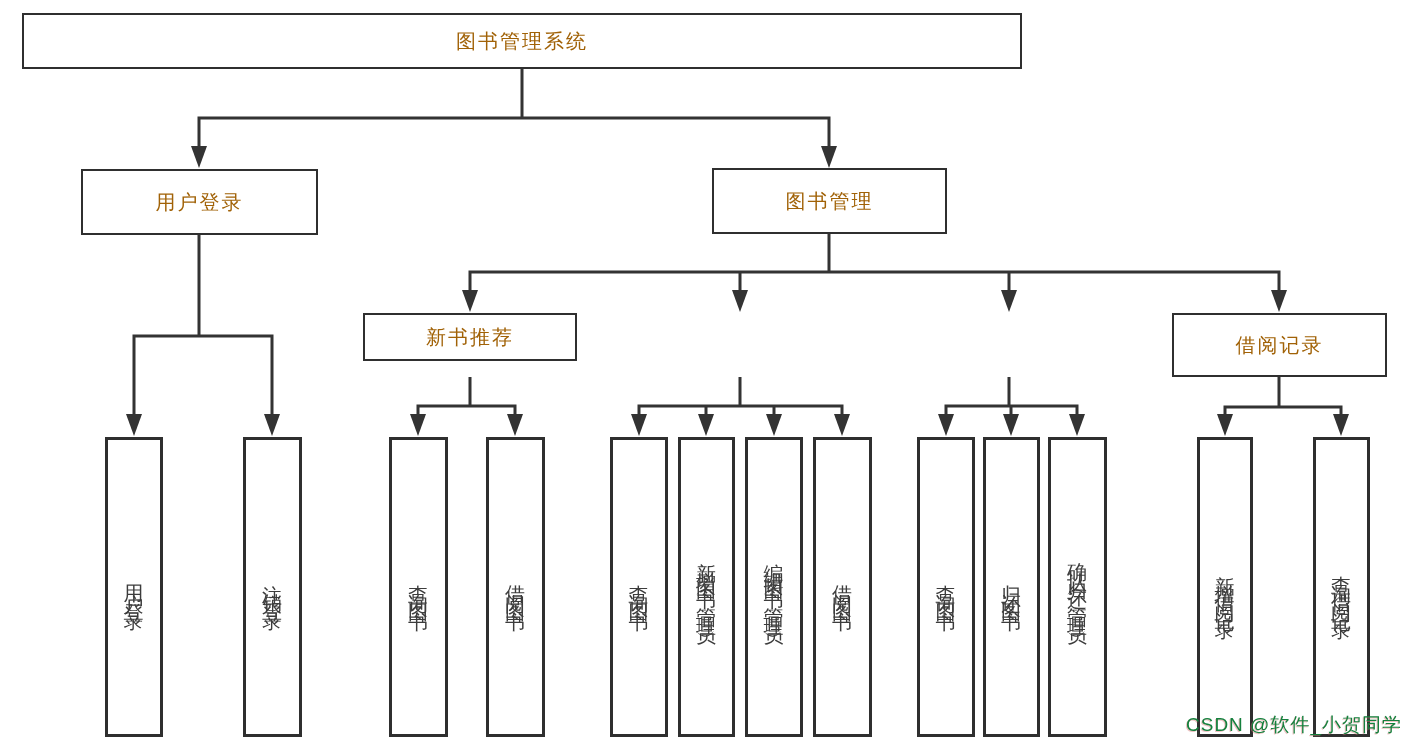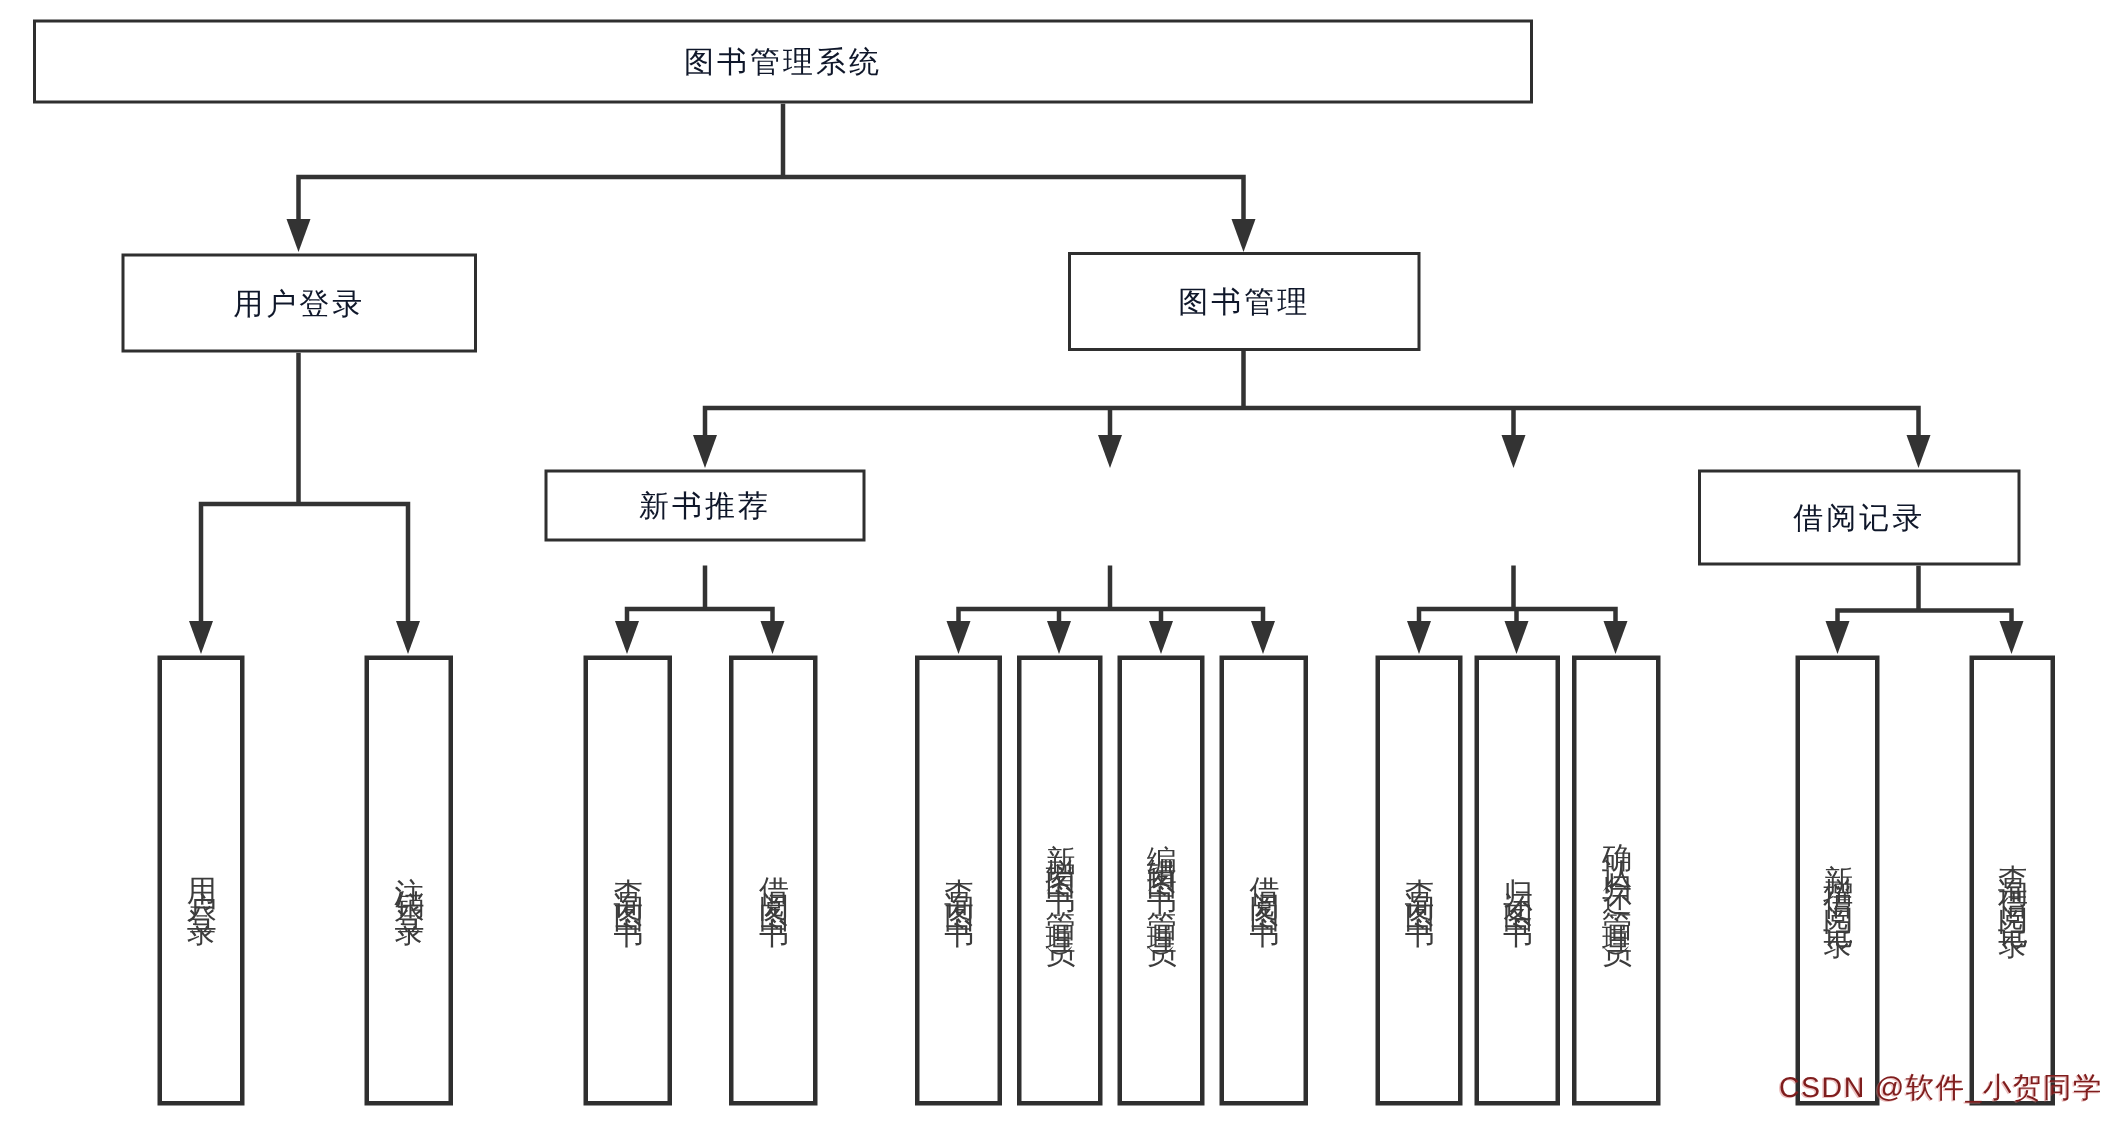--- a/index.html
+++ b/index.html
@@ -11,21 +11,21 @@
     overflow:hidden;
   }
   #wires { position:absolute; left:0; top:0; width:1405px; height:747px; }
 
   .hbox {
     position:absolute;
     background:#ffffff;
     border:2px solid #2f2f2f;
     box-sizing:border-box;
     display:flex; align-items:center; justify-content:center;
-    font-size:20px; color:#0f172a; letter-spacing:2px;
+    font-size:20px; color:#a16207; letter-spacing:2px;
     white-space:nowrap;
   }
   .vbox {
     position:absolute;
     top:437px; height:300px;
     background:#ffffff;
     border:3px solid #2f2f2f;
     box-sizing:border-box;
     display:flex; align-items:center; justify-content:center;
     font-size:20px; color:#3c3c3c;
@@ -37,42 +37,42 @@
     line-height:1;
   }
 
   
   #b-root        { left:22px;   top:13px;  width:1000px; height:56px; }
   #b-user-login  { left:81px;   top:169px; width:237px;  height:66px; }
   #b-book-mgmt   { left:712px;  top:168px; width:235px;  height:66px; }
   #b-nbr         { left:363px;  top:313px; width:214px;  height:48px; }
   #b-bb          { left:632px;  top:313px; width:216px;  height:64px; }
   #b-cb          { left:902px;  top:313px; width:215px;  height:64px; }
-  #b-br          { left:1132px; top:313px; width:215px;  height:64px; }
+  #b-br          { left:1172px; top:313px; width:215px;  height:64px; }
 
   
   #v-ul         { left:105px;  width:58px; }
   #v-logout     { left:243px;  width:59px; }
   #v-nbr-query  { left:389px;  width:59px; }
   #v-nbr-borrow { left:486px;  width:59px; }
   #v-bb-query   { left:610px;  width:58px; }
   #v-bb-add     { left:678px;  width:57px; }
   #v-bb-edit    { left:745px;  width:58px; }
   #v-bb-borrow  { left:813px;  width:59px; }
   #v-cb-query   { left:917px;  width:58px; }
   #v-cb-return  { left:983px;  width:57px; }
   #v-cb-confirm { left:1048px; width:59px; }
   #v-br-add     { left:1197px; width:56px; }
   #v-br-query   { left:1313px; width:57px; }
 
   .watermark {
     position:absolute;
     left:1186px; top:712px;
     font-size:19px;
-    color:#7f1d1d;
+    color:#15803d;
     letter-spacing:1px;
     text-shadow:-1px 1px 0 rgba(214,120,120,0.45);
     white-space:nowrap;
   }
 </style>
 </head>
 <body>
 
 <div id="canvas">
 

